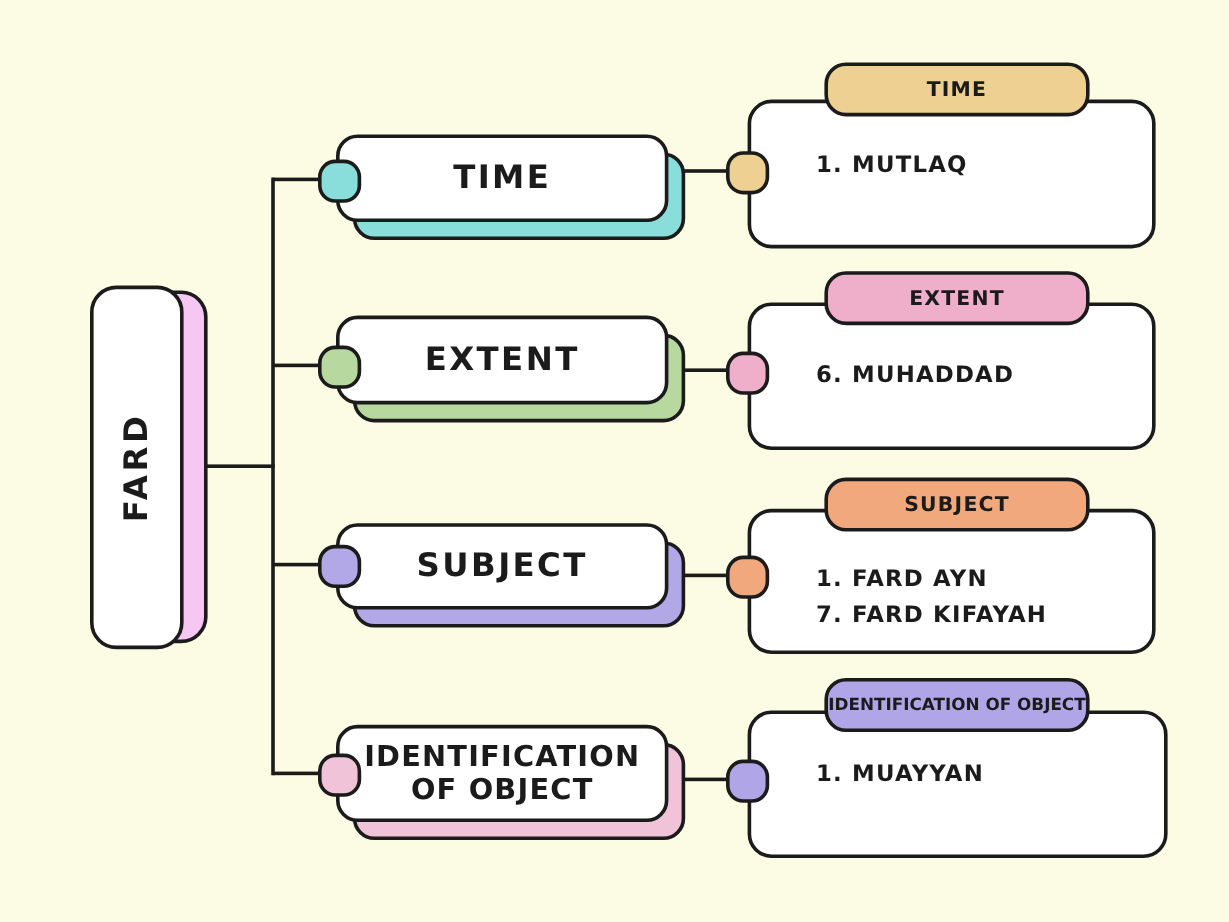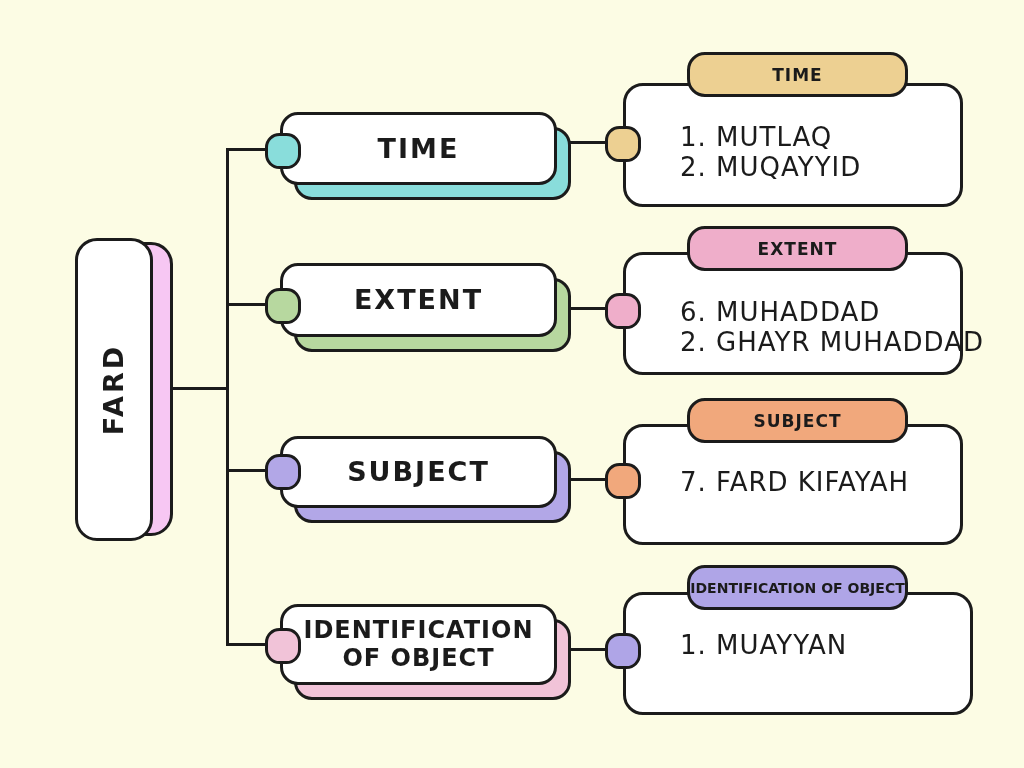--- a/index.html
+++ b/index.html
@@ -55,21 +55,21 @@
     box-sizing: border-box;
   }
 
   .detail {
     position: absolute; left: 623px; width: 340px;
     background: #FFFFFF; border: 3px solid #1B1B1B; border-radius: 20px;
     box-sizing: border-box;
   }
   .detail-items {
     position: absolute; left: 54px;
-    font-weight: normal; font-size: 26px; letter-spacing: 1px;
+    font-weight: bold; font-size: 19px; letter-spacing: 1px;
     color: #1B1B1B; line-height: 30px; white-space: nowrap;
   }
   .pill {
     position: absolute; left: 687px; width: 221px; height: 45px;
     border: 3px solid #1B1B1B; border-radius: 18px;
     box-sizing: border-box;
     display: flex; align-items: center; justify-content: center;
   }
   .pill-label {
     font-weight: bold; font-size: 17px; letter-spacing: 1px; color: #1B1B1B;
@@ -98,51 +98,50 @@
     <span class="root-label">FARD</span>
   </div>
 
   <div class="shadow" style="left: 294px; top: 127px; width: 277px; height: 73px; background-color: rgb(137, 221, 219);"></div>
   <div class="node" style="left:280px; top:112px; width:277px; height:73px;">
     <span class="node-label">TIME</span>
   </div>
   <div class="detail" style="top:83px; height:124px;">
     <div class="detail-items" style="top:36px;">
       <div>1. MUTLAQ</div>
-      <div>2. MUQAYYID</div>
     </div>
   </div>
   <div class="pill" style="top: 52px; background-color: rgb(237, 208, 146);">
     <span class="pill-label">TIME</span>
   </div>
   <div class="dot" style="left: 265px; top: 133px; background-color: rgb(137, 221, 219);"></div>
   <div class="dot" style="left: 605px; top: 126px; background-color: rgb(237, 208, 146);"></div>
 
   <div class="shadow" style="left: 294px; top: 278px; width: 277px; height: 74px; background-color: rgb(183, 216, 159);"></div>
   <div class="node" style="left:280px; top:263px; width:277px; height:74px;">
     <span class="node-label">EXTENT</span>
   </div>
   <div class="detail" style="top:252px; height:123px;">
     <div class="detail-items" style="top:42px;">
       <div>6. MUHADDAD</div>
-      <div>2. GHAYR MUHADDAD</div>
     </div>
   </div>
   <div class="pill" style="top: 226px; background-color: rgb(239, 174, 202);">
     <span class="pill-label">EXTENT</span>
   </div>
   <div class="dot" style="left: 265px; top: 288px; background-color: rgb(183, 216, 159);"></div>
   <div class="dot" style="left: 605px; top: 293px; background-color: rgb(239, 174, 202);"></div>
 
   <div class="shadow" style="left: 294px; top: 451px; width: 277px; height: 72px; background-color: rgb(178, 167, 231);"></div>
   <div class="node" style="left:280px; top:436px; width:277px; height:72px;">
     <span class="node-label">SUBJECT</span>
   </div>
   <div class="detail" style="top:424px; height:121px;">
     <div class="detail-items" style="top:40px;">
+      <div>1. FARD AYN</div>
       <div>7. FARD KIFAYAH</div>
     </div>
   </div>
   <div class="pill" style="top: 398px; background-color: rgb(241, 168, 124);">
     <span class="pill-label">SUBJECT</span>
   </div>
   <div class="dot" style="left: 265px; top: 454px; background-color: rgb(178, 167, 231);"></div>
   <div class="dot" style="left: 605px; top: 463px; background-color: rgb(241, 168, 124);"></div>
 
   <div class="shadow" style="left: 294px; top: 619px; width: 277px; height: 81px; background-color: rgb(241, 195, 216);"></div>

